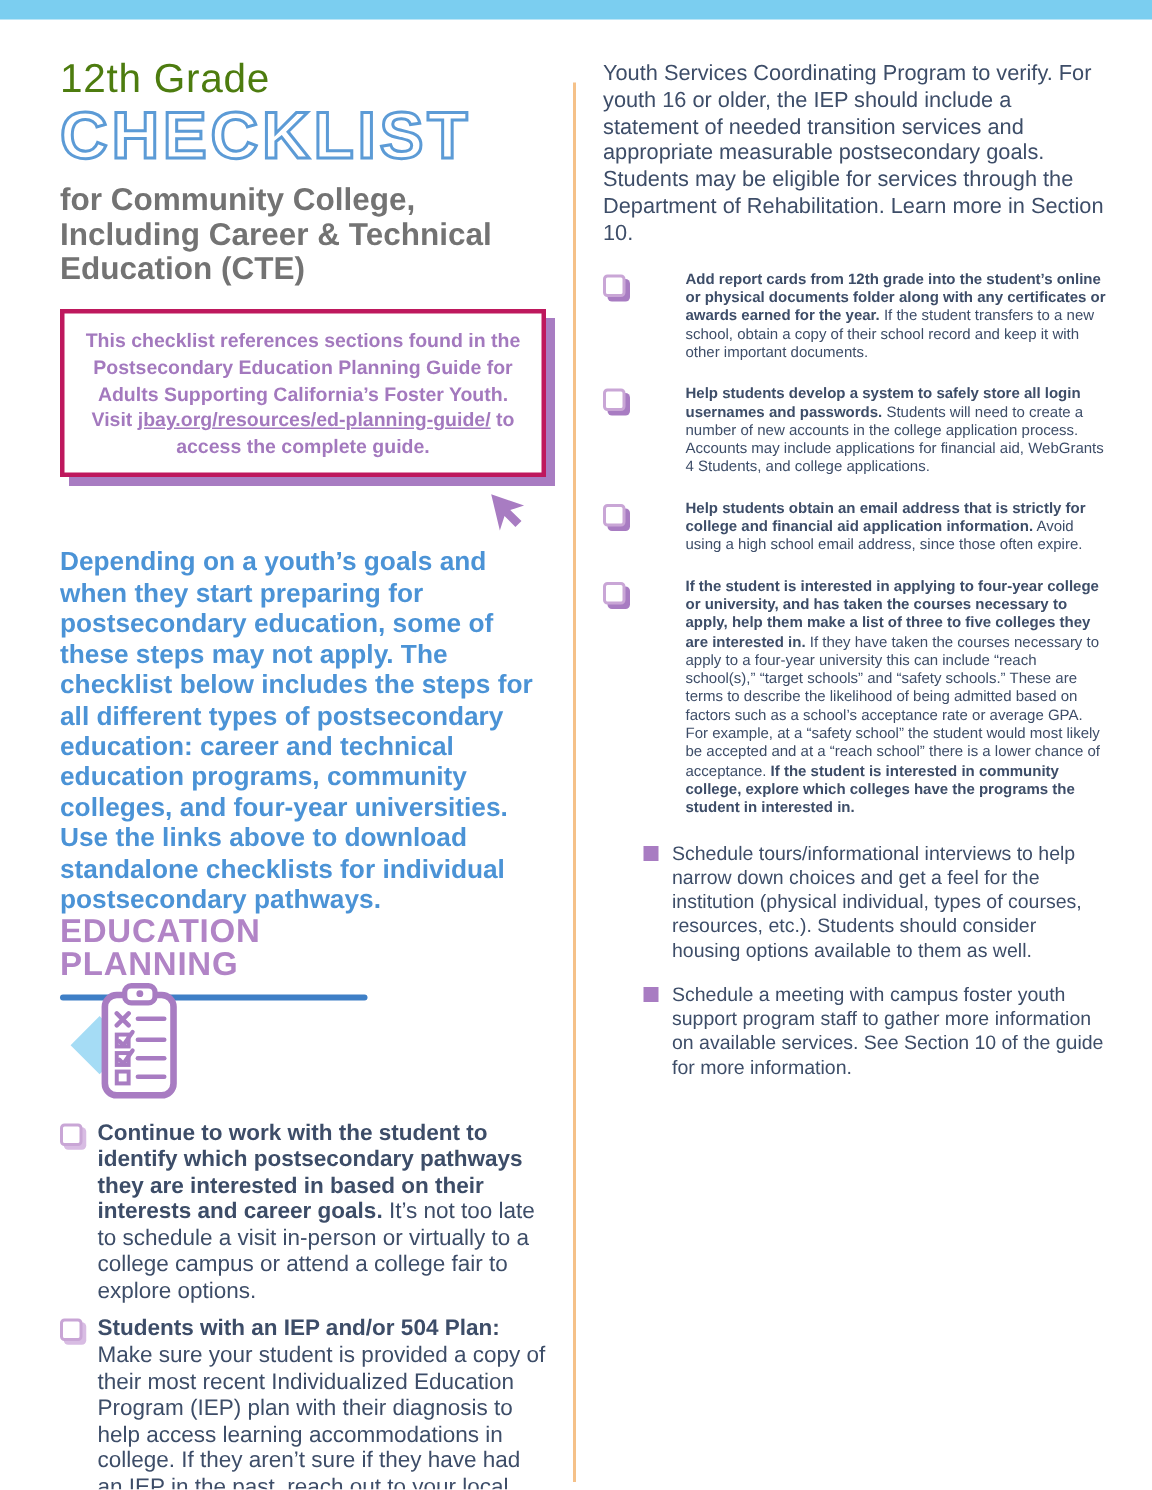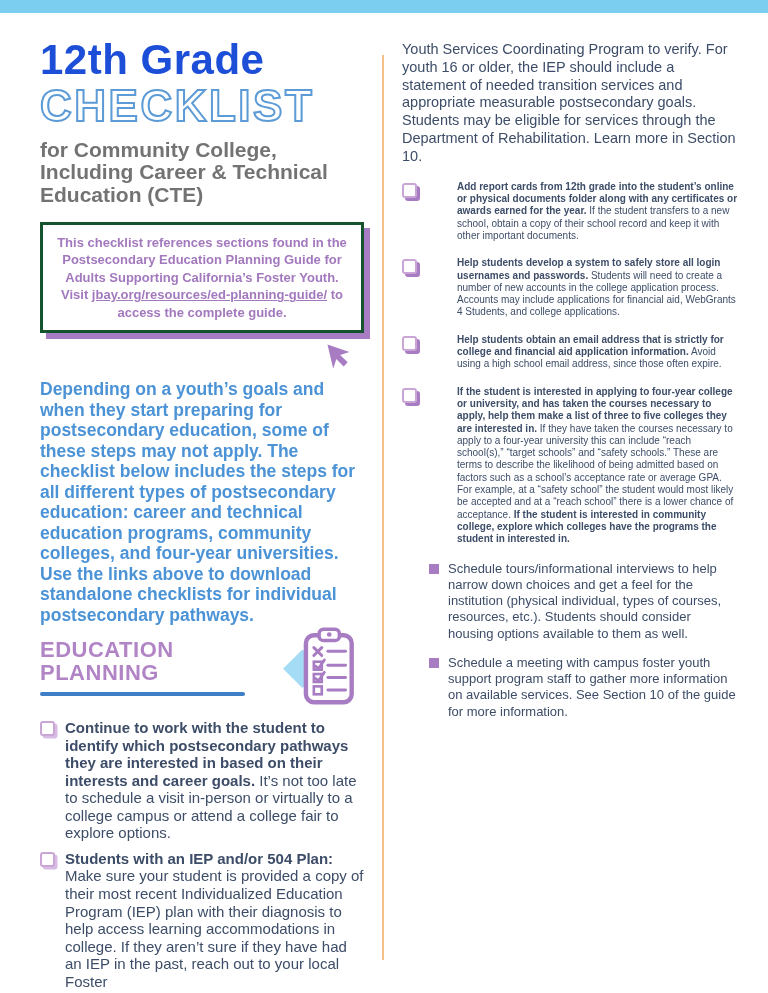--- a/index.html
+++ b/index.html
@@ -9,39 +9,39 @@
     font-family:"Liberation Sans","DejaVu Sans",sans-serif;
   }
   .top-bar { width:100%; height:13px; background:#7BCEF0; }
   .columns { display:flex; padding:26px 30px 0 40px; box-sizing:border-box; }
   .col-left { width:324px; flex:0 0 324px; }
   .divider { width:2px; background:#F5C189; margin:16px 18px 30px 18px; }
   .col-right { flex:1; color:#3D4D68; font-size:14.5px; line-height:1.23; padding-top:2px; }
 
   
   .title { margin:0; line-height:1.02; }
-  .title .t1 { display:block; font-size:42px; font-weight:700; color:#1d4ed8; letter-spacing:0.5px; }
+  .title .t1 { display:block; font-size:27px; font-weight:400; color:#4d7c0f; letter-spacing:0.5px; }
   .title .t2 { display:block; font-size:44px; font-weight:800; color:#ffffff;
                -webkit-text-stroke:2px #5C9BD6; letter-spacing:2.5px; margin-top:2px; }
   .subtitle { margin:10px 0 0 0; font-size:21px; line-height:1.08; font-weight:800; color:#737373; }
 
   
   .ref-box {
-    margin-top:15px; border:3px solid #14532d; background:#fff;
+    margin-top:15px; border:3px solid #be185d; background:#fff;
     box-shadow:6px 6px 0 #A87CC2; padding:9px 10px;
     text-align:center; color:#A379BE; font-weight:700; font-size:13px; line-height:1.35;
   }
   .ref-link { color:#A379BE; text-decoration:underline; font-weight:700; }
   .arrow-row { display:flex; justify-content:flex-end; padding:8px 10px 0 0; height:32px; }
 
   
   .intro { margin:6px 0 0 0; font-size:17.5px; line-height:1.17; font-weight:600; color:#4B93D6; }
 
   
-  .section-head { margin-top:14px; display:flex; justify-content:space-between; align-items:flex-start; }
+  .section-head { display:flex; align-items:flex-start;flex-direction:column; }
   .sh-text { font-size:22px; font-weight:800; color:#B184C6; line-height:1.02; letter-spacing:0.5px; }
   .sh-underline { height:4px; width:205px; background:#3E7FC6; margin-top:8px; border-radius:2px; }
   .clipboard { margin-top:-16px; }
 
   
   .check-item { display:flex; gap:10px; margin-top:8px; color:#3D4D68; font-size:15px; line-height:1.17; }
   .col-right .check-item { font-size:10px; line-height:1.23; margin-top:12px; margin-bottom:15px;gap:40px; }
   .check-item p { margin:0; }
   .b { font-weight:700; }
   .checkbox {

